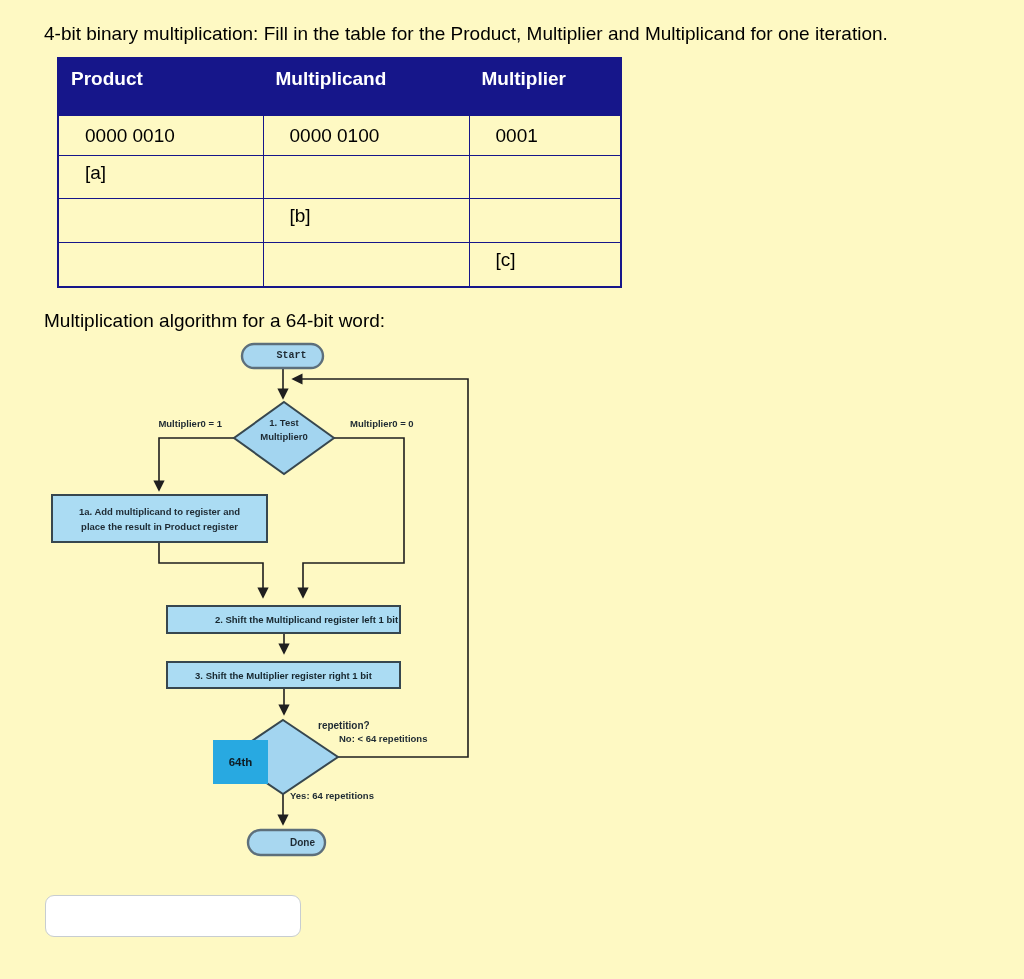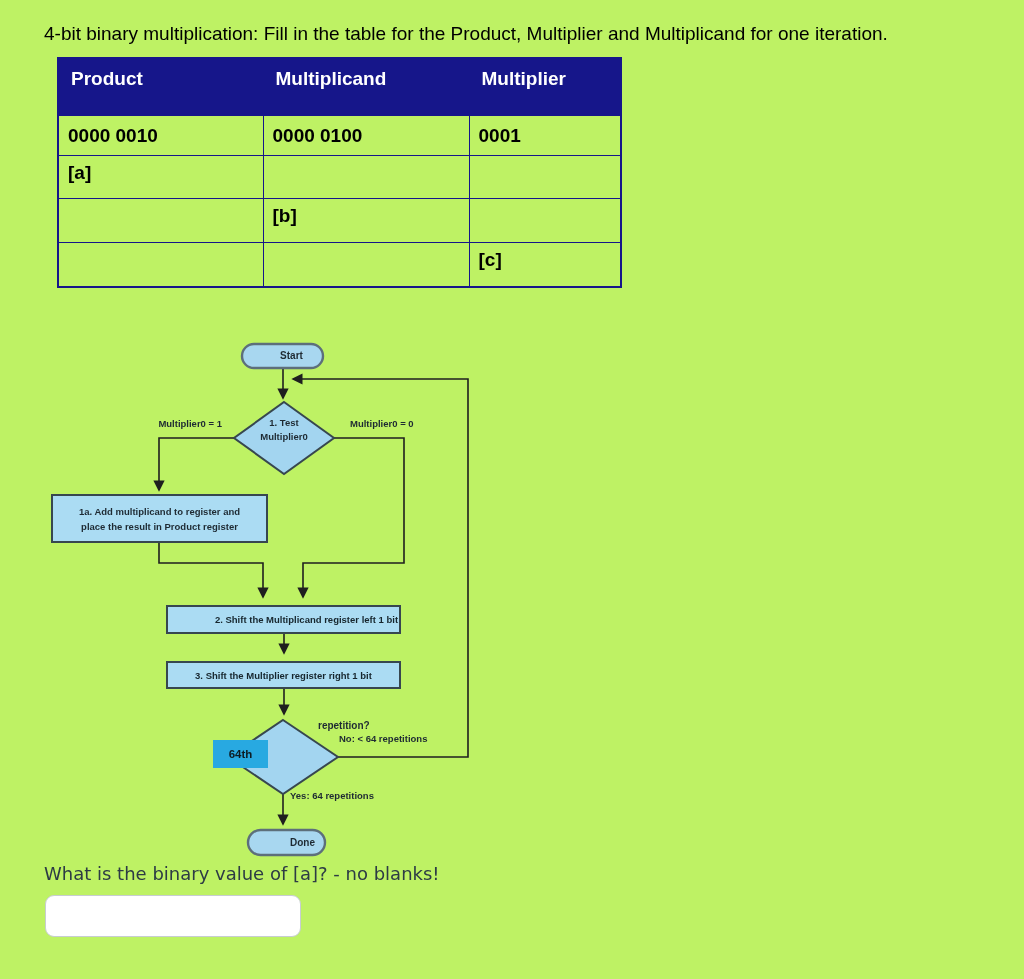--- a/index.html
+++ b/index.html
@@ -1,43 +1,43 @@
 <!DOCTYPE html>
 <html><head>
 <meta charset="utf-8">
 <style>
   html,body{margin:0;padding:0;background:#fff;}
-  #page{position:relative;width:1024px;height:979px;background:#bef264;overflow:hidden;
+  #page{position:relative;width:1024px;height:979px;background:#fef9c3;overflow:hidden;
         font-family:"Liberation Sans",sans-serif;}
 
   .title{position:absolute;left:44px;top:23px;width:975px;font-size:19px;line-height:22px;color:#000;}
   .h2{position:absolute;left:44px;top:310px;width:500px;font-size:19px;color:#000;}
 
   
   table.qtable{position:absolute;left:57px;top:57px;border-collapse:collapse;table-layout:fixed;
                font-family:"Liberation Sans",sans-serif;}
   table.qtable,table.qtable th,table.qtable td{border:1.5px solid #16168a;}
   table.qtable{border-width:2px;}
   table.qtable th{background:#16168a;color:#fff;font-size:19px;font-weight:bold;text-align:left;
                   padding:0 0 16px 12px;height:40px;vertical-align:middle;}
-  table.qtable td{font-size:19px;font-weight:bold;color:#000;padding:6px 0 0 9px;vertical-align:top;
+  table.qtable td{font-size:19px;font-weight:normal;color:#000;padding:6px 0 0 26px;vertical-align:top;
                   white-space:nowrap;overflow:hidden;}
   table.qtable tr.r1 td{vertical-align:middle;padding-top:0;}
   td.blank{color:#1414e0;font-size:17px;}
   .cw1{width:205px;} .cw2{width:206px;} .cw3{width:152px;}
   tr.r2{height:40px;} tr.r3{height:43px;} tr.r4{height:44px;} tr.r5{height:44px;}
 
   
   svg.fc{position:absolute;left:0;top:0;width:1024px;height:979px;}
   .fc-label{position:absolute;font-size:9.5px;font-weight:bold;color:#1e2a33;white-space:nowrap;}
   .fc-center{display:flex;flex-direction:column;align-items:center;justify-content:center;
              text-align:center;line-height:14px;}
   .fc-box{position:absolute;display:flex;align-items:center;justify-content:center;
           font-size:9.5px;font-weight:bold;color:#16262e;text-align:center;white-space:nowrap;}
-  .hl64{position:absolute;left:213px;top:740px;width:55px;height:28px;background:#28a9e1;
+  .hl64{position:absolute;left:213px;top:740px;width:55px;height:44px;background:#28a9e1;
         display:flex;align-items:center;justify-content:center;font-size:11.5px;font-weight:bold;color:#0d1c24;}
 
   
   .question{position:absolute;left:44px;top:863px;font-family:"DejaVu Sans",sans-serif;
             font-size:18px;color:#2d3b45;}
   .answer{position:absolute;left:45px;top:895px;width:256px;height:42px;box-sizing:border-box;
           border:1px solid #c7cdd1;border-radius:9px;background:#fff;font-size:16px;padding:0 10px;
           font-family:"DejaVu Sans",sans-serif;color:#2d3b45;outline:none;}
 </style>
 </head>
@@ -75,20 +75,21 @@
       <td></td>
     </tr>
     <tr class="r5">
       <td></td>
       <td></td>
       <td class="blank">[c]</td>
     </tr>
   </tbody>
     </table>
 
+  <div class="h2">Multiplication algorithm for a 64-bit word:</div>
 
   <div>
     <svg class="fc" viewBox="0 0 1024 979">
       <defs>
         <marker id="arrow" viewBox="0 0 10 10" refX="8.5" refY="5" markerWidth="7" markerHeight="7" orient="auto-start-reverse">
           <path d="M0,0 L10,5 L0,10 z" fill="#1f1f1f"></path>
         </marker>
       </defs>
       <g stroke="#1f1f1f" stroke-width="1.6" fill="none">
         <path d="M283 368 V398" marker-end="url(#arrow)"></path>
@@ -102,21 +103,21 @@
       </g>
       <rect x="242" y="344" width="81" height="24" rx="12" fill="#a8d7f0" stroke="#5d6f7b" stroke-width="2.4"></rect>
       <polygon points="284,402 334,438 284,474 234,438" fill="#a3d5f0" stroke="#37474f" stroke-width="2"></polygon>
       <rect x="52" y="495" width="215" height="47" fill="#abdcf3" stroke="#37474f" stroke-width="2"></rect>
       <rect x="167" y="606" width="233" height="27" fill="#abdcf3" stroke="#37474f" stroke-width="2"></rect>
       <rect x="167" y="662" width="233" height="26" fill="#abdcf3" stroke="#37474f" stroke-width="2"></rect>
       <polygon points="283,720 338,757 283,794 228,757" fill="#a3d5f0" stroke="#37474f" stroke-width="2"></polygon>
       <rect x="248" y="830" width="77" height="25" rx="12.5" fill="#a8d7f0" stroke="#5d6f7b" stroke-width="2.4"></rect>
     </svg>
 
-    <div class="fc-label fc-center" style="left:242px;top:349px;width:99px;font-size:10px;">Start</div>
+    <div class="fc-label fc-center" style="left:242px;top:349px;width:99px;font-size:10px;font-family:Liberation Mono, monospace;">Start</div>
 
     <div class="fc-label" style="left:128px;top:418px;width:94px;text-align:right;">Multiplier0 = 1</div>
     <div class="fc-label" style="left:350px;top:418px;">Multiplier0 = 0</div>
 
     <div class="fc-label fc-center" style="left:234px;top:416px;width:100px;">
       <span>1.  Test</span>
       <span>Multiplier0</span>
     </div>
 
     <div class="fc-label fc-center" style="left:54px;top:496px;width:211px;height:45px;line-height:15px;">
@@ -128,16 +129,15 @@
     <div class="fc-box" style="left:167px;top:662px;width:233px;height:26px;">3.  Shift the Multiplier register right 1 bit</div>
 
     <div class="hl64">64th</div>
     <div class="fc-label" style="left:270px;top:720px;font-size:10px;margin-left:48px;">repetition?</div>
     <div class="fc-label" style="left:339px;top:733px;">No: &lt; 64 repetitions</div>
     <div class="fc-label" style="left:290px;top:790px;">Yes: 64 repetitions</div>
 
     <div class="fc-label fc-center" style="left:264px;top:836px;width:77px;font-size:10px;">Done</div>
   </div>
 
-  <div class="question">What is the binary value of [a]? - no blanks!</div>
   <input class="answer" type="text" value="" style="">
 
 </div>
 
 </body></html>

